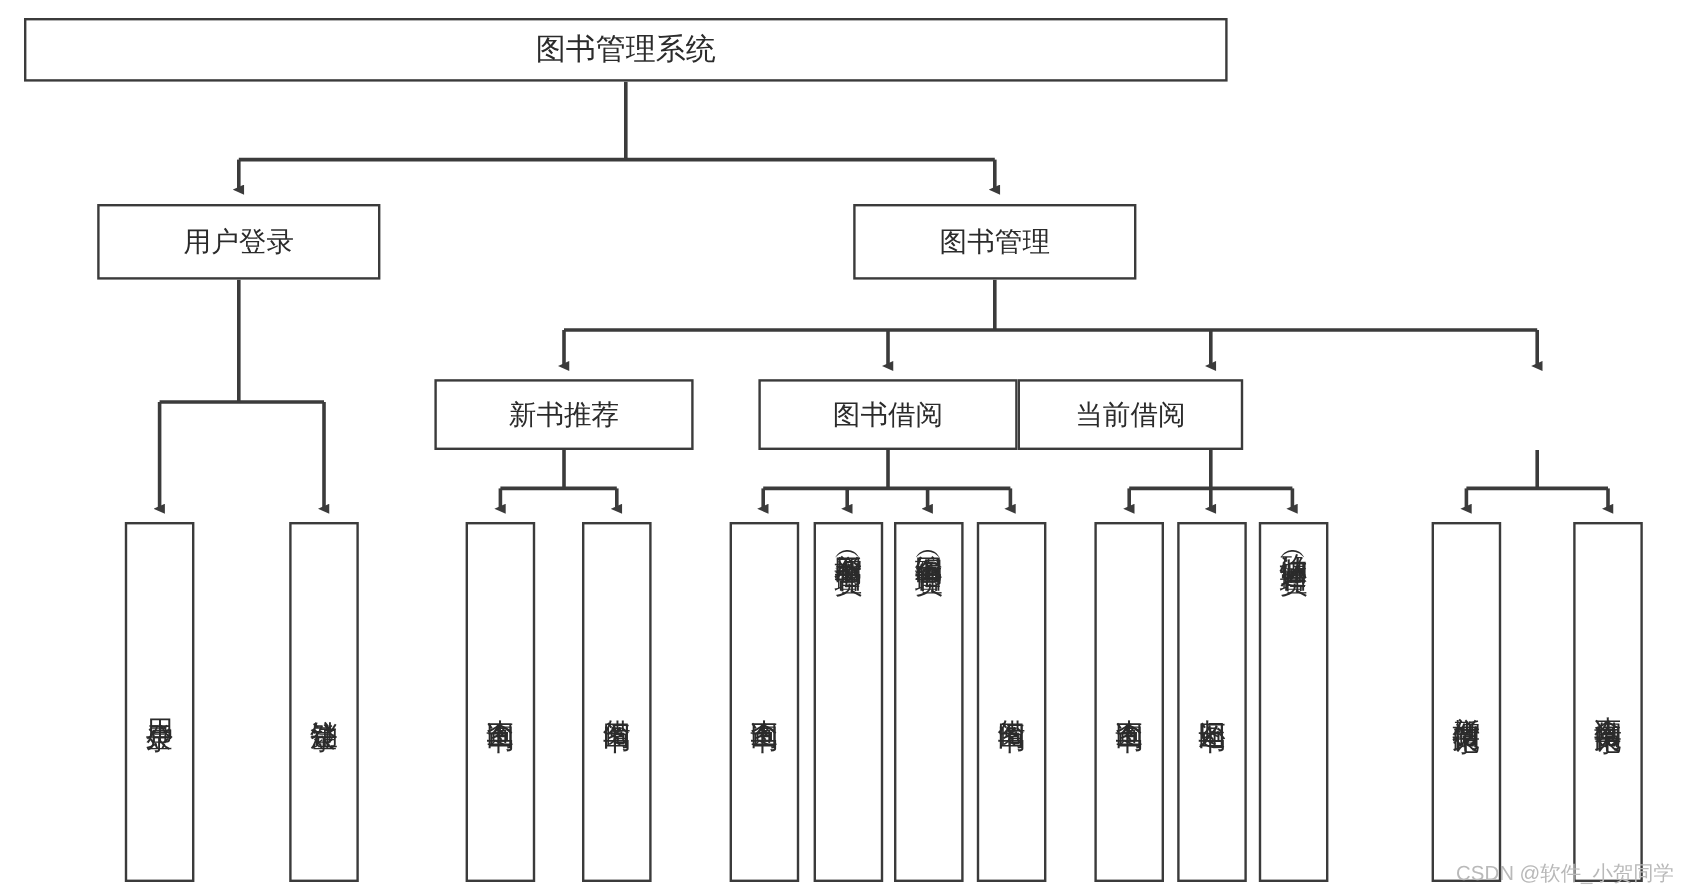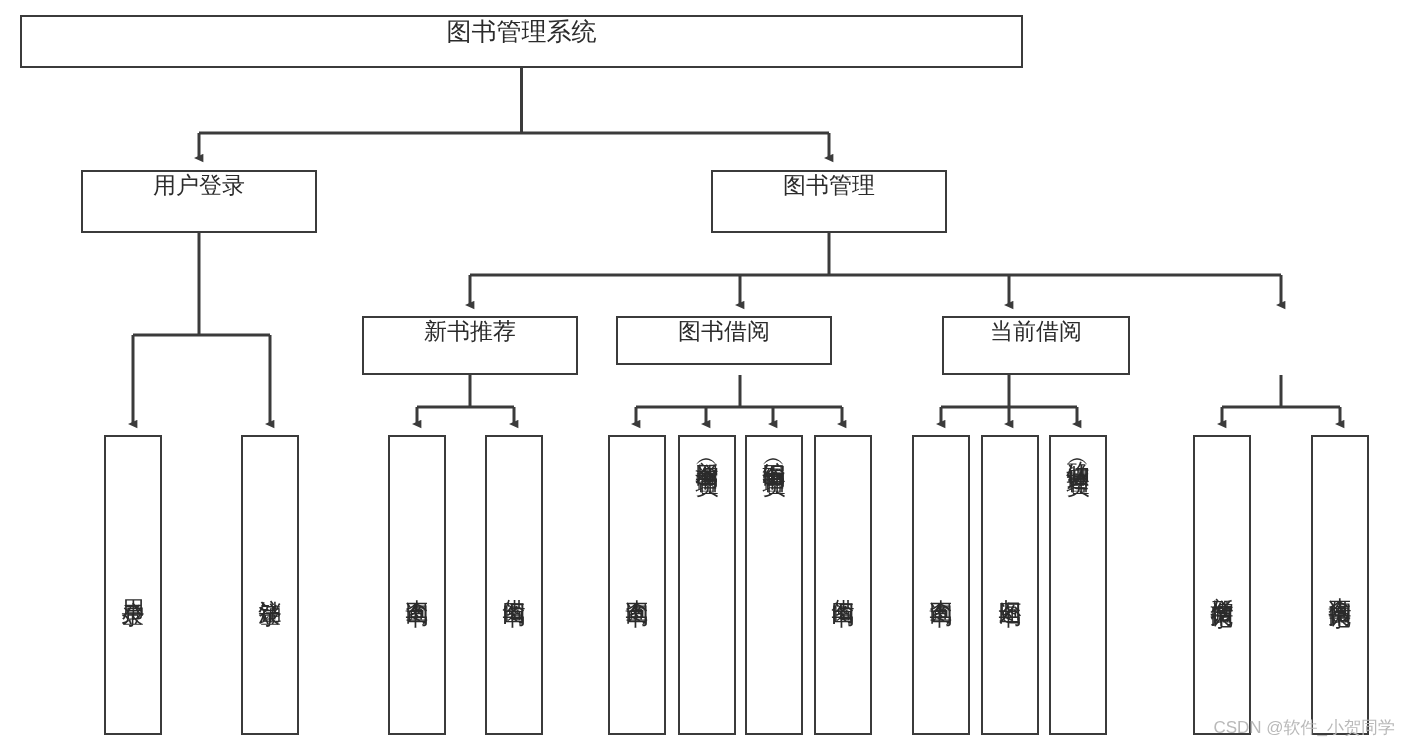--- a/index.html
+++ b/index.html
@@ -24,21 +24,21 @@
     width: 1405px;
     height: 747px;
     pointer-events: none;
   }
   .node {
     position: absolute;
     box-sizing: border-box;
     background: #ffffff;
     border: 2px solid #3b3b3b;
     display: flex;
-    align-items: flex-start;
+    align-items: center;
     justify-content: center;
     color: #2b2b2b;
     z-index: 2;
   }
   .node .label {
     display: block;
     text-align: center;
     line-height: 1.18;
   }
   .node.root .label { font-size: 25px; }
@@ -133,24 +133,24 @@
   <div class="node lvl2" style="left:81px; top:170px; width:236px; height:63px;">
     <span class="label">用户登录</span>
   </div>
   <div class="node lvl3" style="left:362px; top:316px; width:216px; height:59px;">
     <span class="label">新书推荐</span>
   </div>
 
   <div class="node lvl2" style="left:711px; top:170px; width:236px; height:63px;">
     <span class="label">图书管理</span>
   </div>
-  <div class="node lvl3" style="left:616px; top:316px; width:216px; height:49px;">
+  <div class="node lvl3" style="left:632px; top:316px; width:216px; height:59px;">
     <span class="label">图书借阅</span>
   </div>
-  <div class="node lvl3" style="left:942px; top:316px; width:188px; height:59px;">
+  <div class="node lvl3" style="left:848px; top:316px; width:188px; height:59px;">
     <span class="label">当前借阅</span>
   </div>
 
   <div class="node leaf mid" style="left:104px; top:435px; width:58px; height:300px;">
     <span class="label">用户登录</span>
   </div>
   <div class="node leaf mid" style="left:241px; top:435px; width:58px; height:300px;">
     <span class="label">注销登录</span>
   </div>
 

